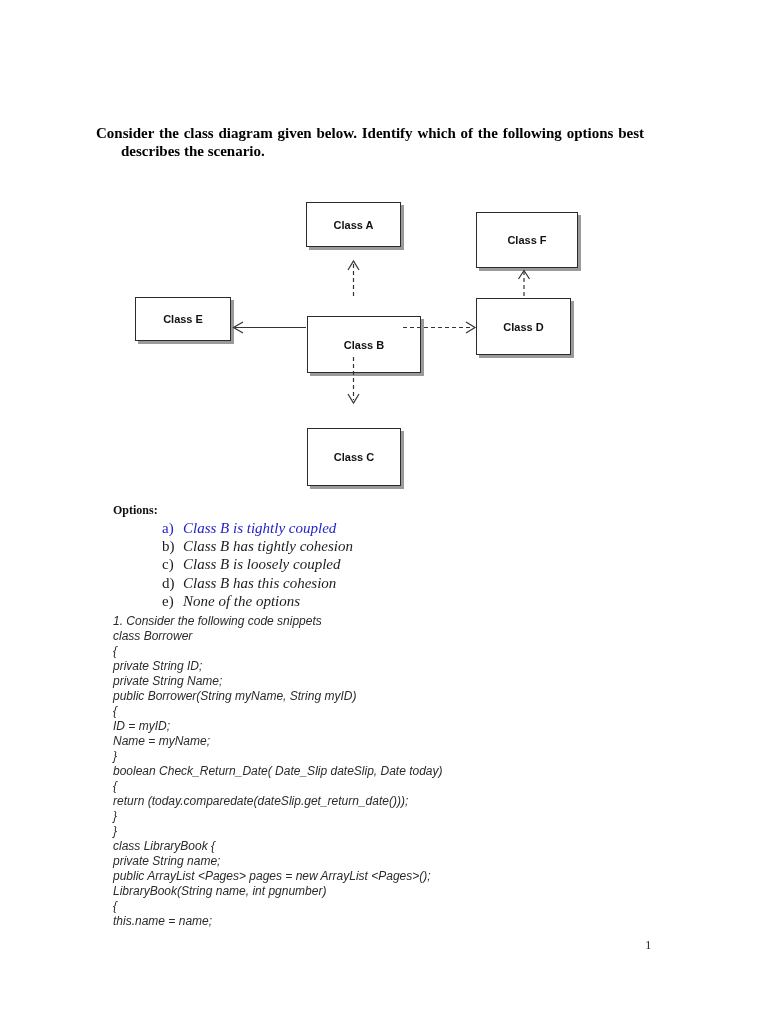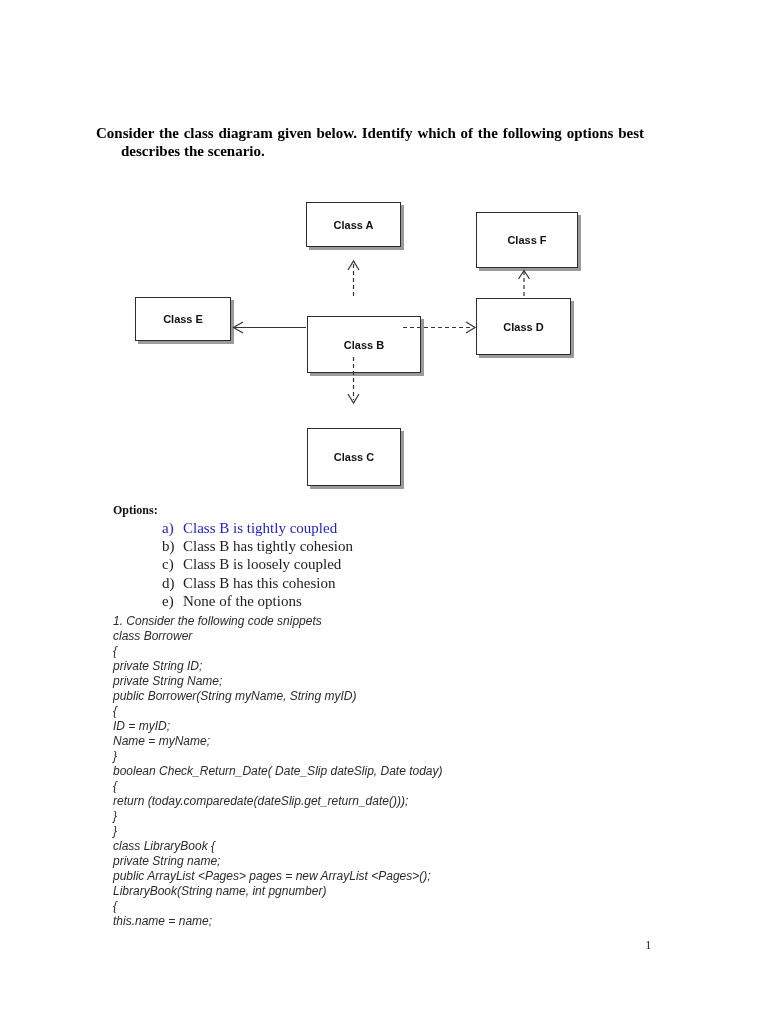--- a/index.html
+++ b/index.html
@@ -70,21 +70,21 @@
   .options-list {
     position: absolute;
     left: 162px;
     top: 519px;
     font-size: 15px;
     line-height: 18.2px;
     color: #1c1c1c;
   }
   .opt-row { display: flex; }
   .opt-letter { width: 21px; flex: 0 0 21px; }
-  .opt-text { flex: 1; }
+  .opt-text { flex: 1; font-style: italic; }
 
   
   .code-block {
     position: absolute;
     left: 113px;
     top: 614px;
     width: 420px;
     font-family: "Liberation Sans", sans-serif;
     font-size: 12px;
     line-height: 15px;

